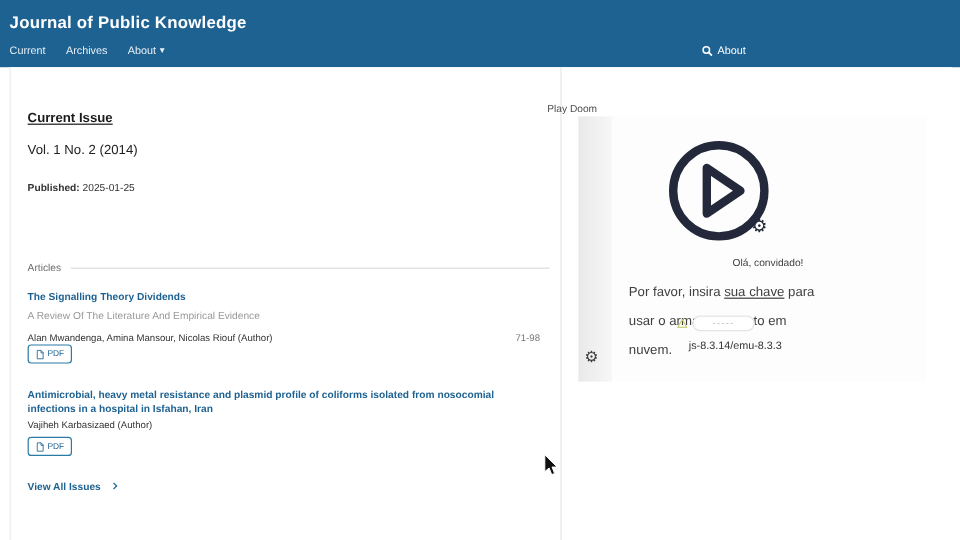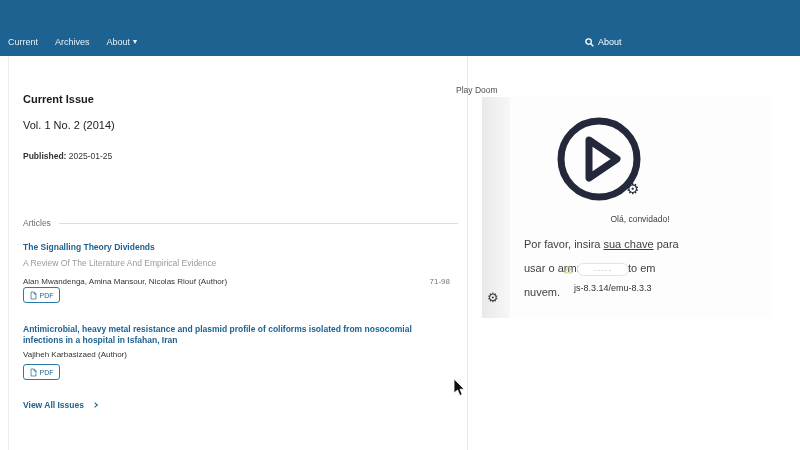--- a/index.html
+++ b/index.html
@@ -24,21 +24,21 @@
   .search { position:absolute; top:37px; left:585px; display:flex; align-items:center; gap:4px; font-size:9px; color:#fff; cursor:pointer; }
   
   .page-frame {
     position:absolute; top:56px; left:8px; width:785px; height:394px;
     background:#fff; border-left:1px solid #ececec;
   }
   .divider-v {
     position:absolute; top:56px; left:467px; width:1px; height:394px; background:#e7e7e7;
   }
   
-  .current-issue-title { position:absolute; top:93px; left:23px; font-size:11px; font-weight:bold; color:#1a1a1a; }
+  .current-issue-title { position:absolute; top:93px; left:23px; font-size:11px; font-weight:bold; color:#1a1a1a;text-decoration:underline; }
   .volume-line { position:absolute; top:119px; left:23px; font-size:11px; font-weight:normal; color:#222; }
   .published-line { position:absolute; top:151px; left:23px; font-size:8.5px; color:#333; }
   .published-line b { font-weight:bold; }
   .articles-head { position:absolute; top:218px; left:23px; width:435px; display:flex; align-items:center; gap:8px; }
   .articles-label { font-size:8.5px; color:#6b6b6b; white-space:nowrap;text-align:right; }
   .articles-rule { flex:1; height:1px; background:#ddd; }
   .article-title { position:absolute; left:23px; width:430px; font-size:8.5px; font-weight:bold; color:#1e6292; text-decoration:none; line-height:11px; cursor:pointer; }
   .a1-title { top:242px; }
   .a1-sub { position:absolute; top:258px; left:23px; font-size:8.5px; color:#9a9a9a; }
   .a1-authors { position:absolute; top:277px; left:23px; font-size:8px; color:#333; }
@@ -74,20 +74,21 @@
     font-size:8px; color:#bdbdbd; text-align:center; line-height:11px; letter-spacing:1px;
   }
   .emu-version { position:absolute; top:186px; left:92px; font-size:9px; color:#333; }
   
   .cursor { position:absolute; top:379px; left:453px; pointer-events:none; }
 </style>
 </head>
 <body>
 
 <div class="header">
+  <div class="journal-title">Journal of Public Knowledge</div>
   <div class="nav">
     <span class="nav-item">
         <span>Current</span>
       </span>
     <span class="nav-item">
         <span>Archives</span>
       </span>
     <span class="nav-item">
         <span>About</span>
         <span class="caret">▾</span>

